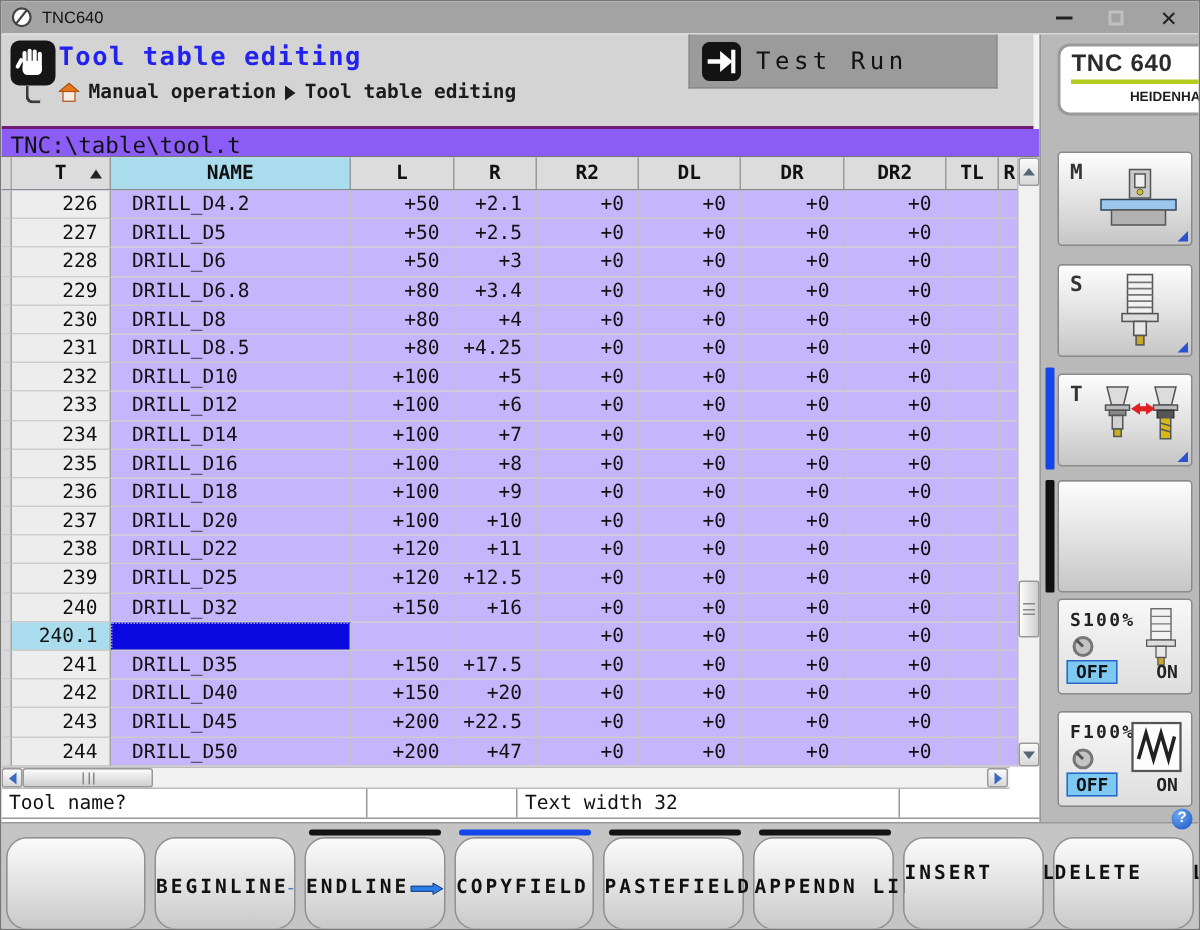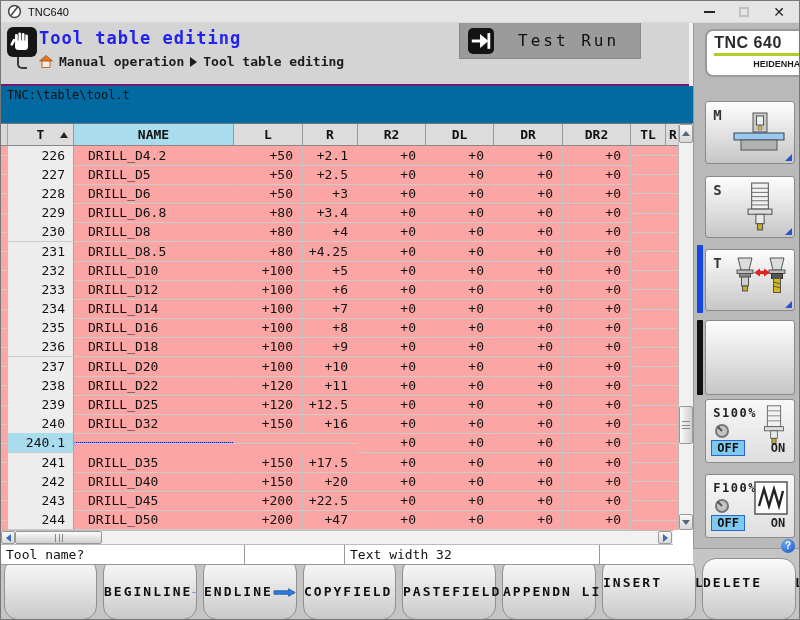--- a/index.html
+++ b/index.html
@@ -1,54 +1,54 @@
 <!DOCTYPE html>
 <html><head>
 <meta charset="utf-8">
 <style>
   * { margin:0; padding:0; box-sizing:border-box; }
   body { font-family:"DejaVu Sans Mono", monospace; background:#666; }
   #window { width:800px; height:620px; background:#fff; border:1px solid #777; position:relative; overflow:hidden; }
 
   
-  .titlebar { height:22px; background:#e5e5e5; border-bottom:1px solid #d8d8d8; display:flex; align-items:center; padding:0 6px; font-family:"Liberation Sans", sans-serif; }
+  .titlebar { height:22px; background:#a3a3a3; border-bottom:1px solid #d8d8d8; display:flex; align-items:center; padding:0 6px; font-family:"Liberation Sans", sans-serif; }
   .titlebar .apptitle { font-size:11px; color:#111; margin-left:6px; }
   .win-controls { margin-left:auto; display:flex; align-items:center; gap:24px; padding-right:8px; }
   .wc-min { width:11px; height:2px; background:#222; }
   .wc-max { width:10px; height:10px; border:2px solid #c0c0c0; }
   .wc-close { font-size:14px; color:#222; line-height:1; font-family:"Liberation Sans",sans-serif; }
 
   
   .mainrow { display:flex; height:525px; }
   .content { width:694px; position:relative; background:#fff; }
   .sidebar { width:106px; background:#b9b9b9; position:relative; border-left:1px solid #999; }
 
   
   .header { height:63px; background:#d4d4d4; position:relative; border-bottom:2px solid #701a75; }
   .hand-block { position:absolute; left:6px; top:4px; width:30px; height:30px; background:#161616; border-radius:6px; }
   .hand-connector { position:absolute; left:16px; top:34px; width:10px; height:12px; border-left:2px solid #3a3a3a; border-bottom:2px solid #3a3a3a; border-bottom-left-radius:5px; }
   .hdr-title { position:absolute; left:38px; top:5px; font-size:17px; font-weight:bold; letter-spacing:1px; color:#2222ee; }
   .breadcrumb { position:absolute; left:38px; top:31px; display:flex; align-items:center; gap:6px; font-size:13px; font-weight:bold; color:#1c1c1c; }
   .crumb-sep { width:0; height:0; border-left:7px solid #1c1c1c; border-top:5px solid transparent; border-bottom:5px solid transparent; }
-  .tab-testrun { position:absolute; left:458px; top:0; width:182px; height:36px; background:#9b9b9b; border:1px solid #8a8a8a; border-top:none; display:flex; align-items:center; gap:24px; padding-left:8px; }
+  .tab-testrun { position:absolute; left:458px; top:0; width:206px; height:36px; background:#9b9b9b; border:1px solid #8a8a8a; border-top:none; display:flex; align-items:center; gap:10px; padding-left:8px; }
   .tab-testrun .tab-icon { width:26px; height:26px; background:#131313; border-radius:5px; display:flex; align-items:center; justify-content:center; }
   .tab-testrun .tab-label { font-size:16px; letter-spacing:3px; color:#111; }
   .hdr-right-gap { position:absolute; left:688px; top:0; width:6px; height:63px; background:#f2f2f2; }
 
   
-  .pathbar { height:38px; background:#0369a1; border-bottom:1px solid #777; font-size:12px; color:#111; padding:2px 0 0 6px; }
+  .pathbar { height:19px; background:#8b5cf6; border-bottom:1px solid #777; font-size:15px; color:#111; padding:2px 0 0 6px; }
 
   
   .tablewrap { position:relative; height:406px; background:#fff; }
   .tbl-rows { width:679px; }
   .tbl-hdr { display:flex; height:22px; background:#dcdcdc; border-bottom:1px solid #888; }
   .tbl-hdr .cell { font-size:13px; font-weight:bold; color:#111; text-align:center; line-height:21px; border-right:1px solid #999; position:relative; }
   .hdr-name { background:#a9dcec; }
   .sortmark { position:absolute; right:5px; top:8px; width:0; height:0; border-left:4px solid transparent; border-right:4px solid transparent; border-bottom:6px solid #222; }
-  .tbl-row { display:flex; height:19.2px; background:#fca5a5;align-items:center; }
+  .tbl-row { display:flex; height:19.2px; background:#c4b5fd; }
   .tbl-row .cell { font-size:13px; color:#111; line-height:19px; border-right:1px solid #c2c2c2; border-bottom:1px solid #cccccc; overflow:hidden; white-space:nowrap; }
   .gut { width:7px; background:#d9d9d9; border-right:1px solid #a5a5a5 !important; }
   .c-t{width:66px} .c-name{width:160px} .c-l{width:69px} .c-r{width:55px} .c-r2{width:68px} .c-dl{width:68px} .c-dr{width:69px} .c-dr2{width:68px} .c-tl{width:35px} .c-rx{width:14px; border-right:none !important;}
   .num { text-align:right; padding-right:9px; }
   .rownum { background:#ededed; text-align:right; padding-right:8px; border-right:1px solid #a5a5a5 !important; }
   .namecell { padding-left:14px; }
   .sel-t { background:#a9dcec !important; }
   .sel-name { background:#0a0ae0 !important; border:1px dotted #9090ff; }
 
   

